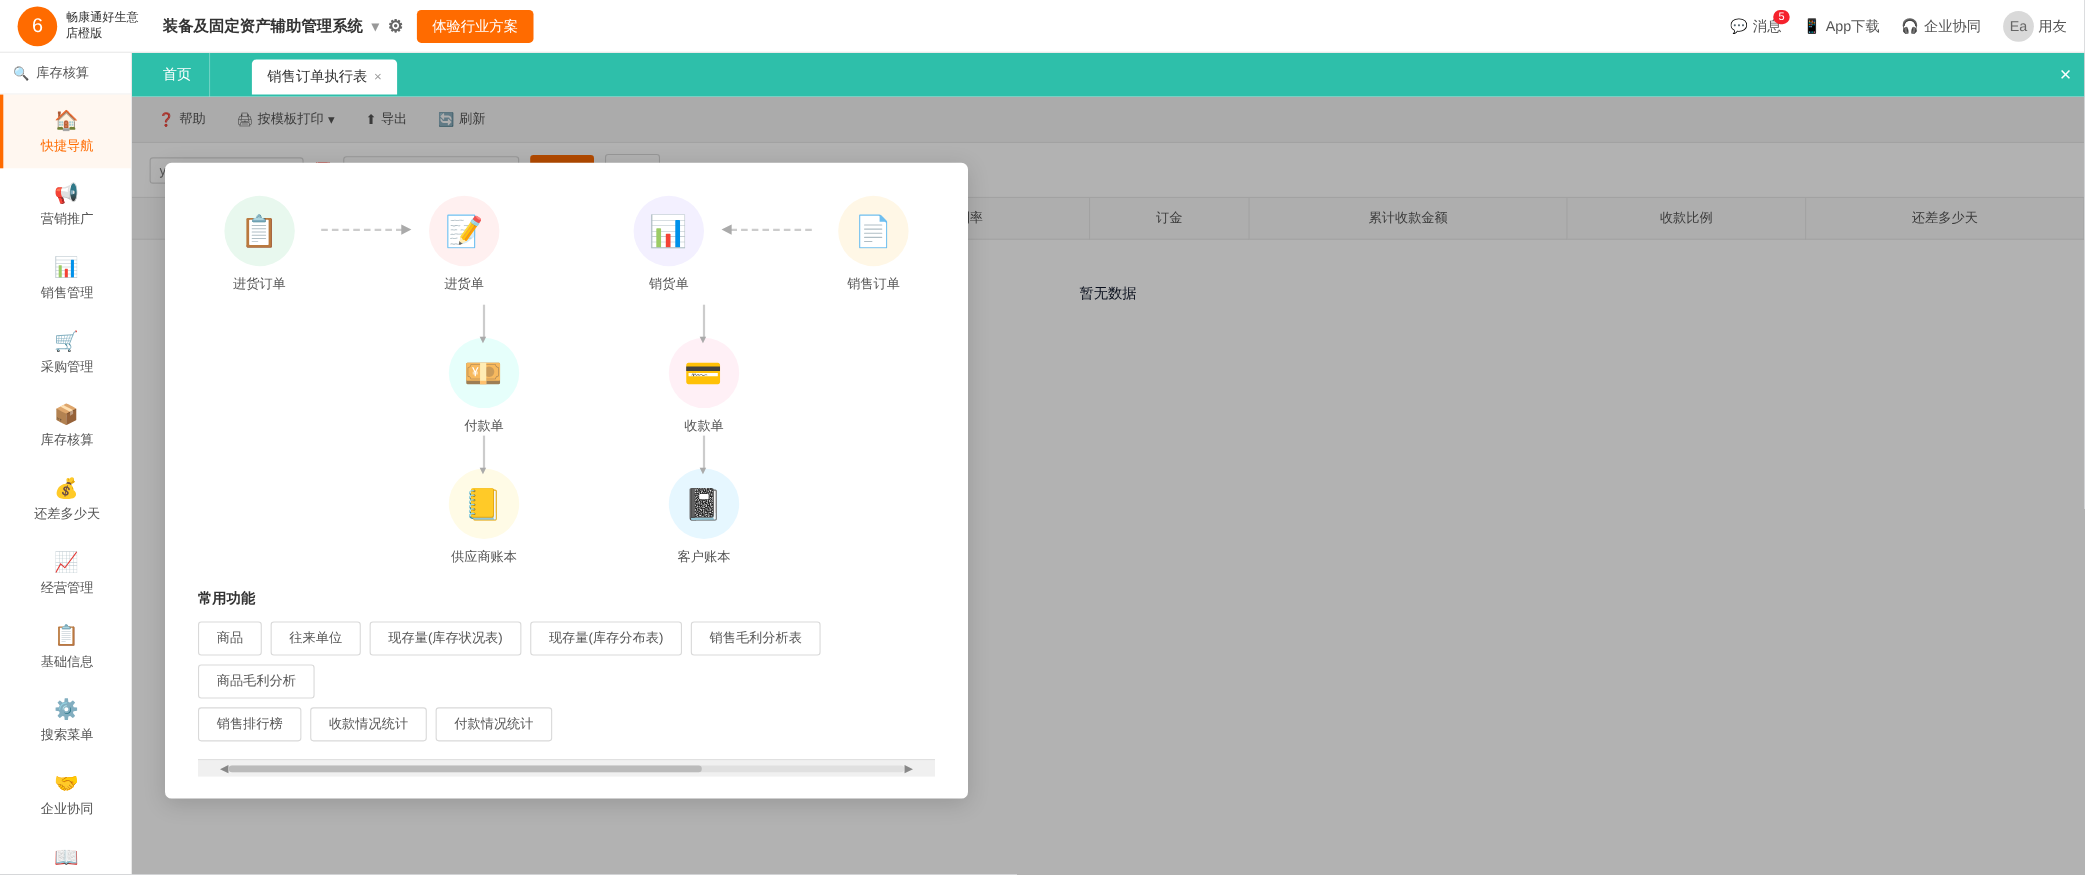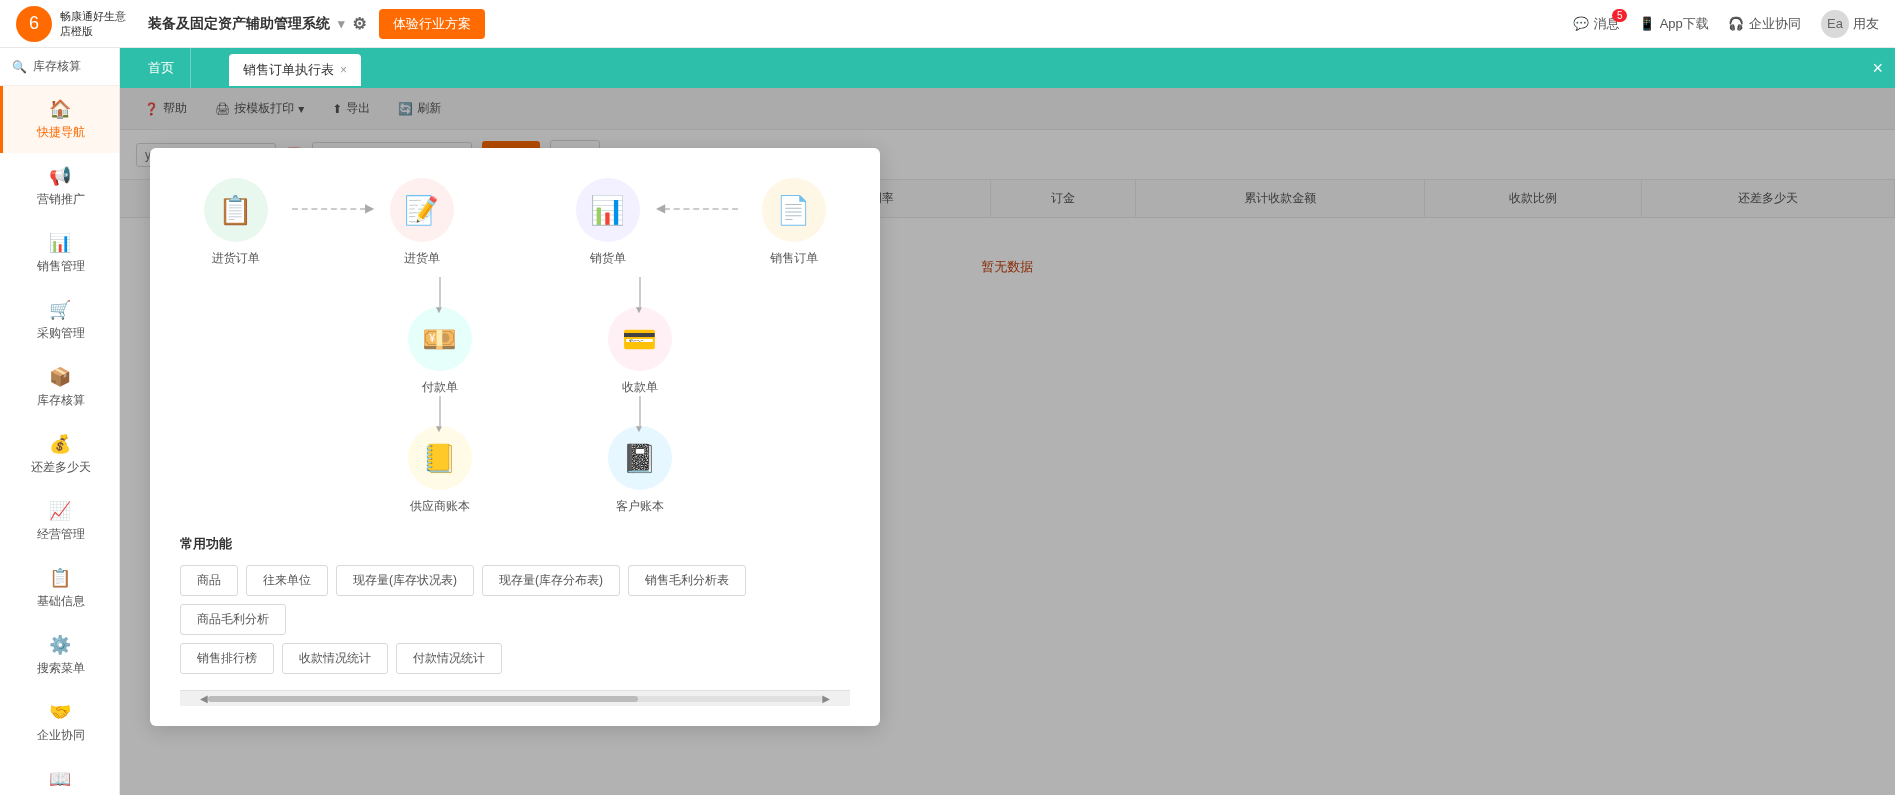--- a/index.html
+++ b/index.html
@@ -105,21 +105,21 @@
     .more-conditions { color: #2ebfaa; font-size: 12px; cursor: pointer; }
 
     
     .table-container { flex: 1; overflow: auto; background: white; }
     table { width: 100%; border-collapse: collapse; font-size: 12px; }
     thead th {
       background: #fafafa; padding: 10px 12px; text-align: center;
       border-bottom: 1px solid #e8e8e8; border-right: 1px solid #e8e8e8;
       color: #555; font-weight: normal; white-space: nowrap;
     }
-    .no-data { text-align: center; padding: 40px; color: #c2410c; font-size: 13px; }
+    .no-data { text-align: center; padding: 40px; color: #0f172a; font-size: 13px; }
 
     
     .overlay {
       position: absolute; top: 0; left: 0; right: 0; bottom: 0;
       background: rgba(0,0,0,0.3); z-index: 100; display: flex; align-items: flex-start; justify-content: flex-start;
     }
     .popup {
       background: white; border-radius: 6px; width: 730px;
       margin: 60px 0 0 30px;
       padding: 30px 30px 20px 30px;

